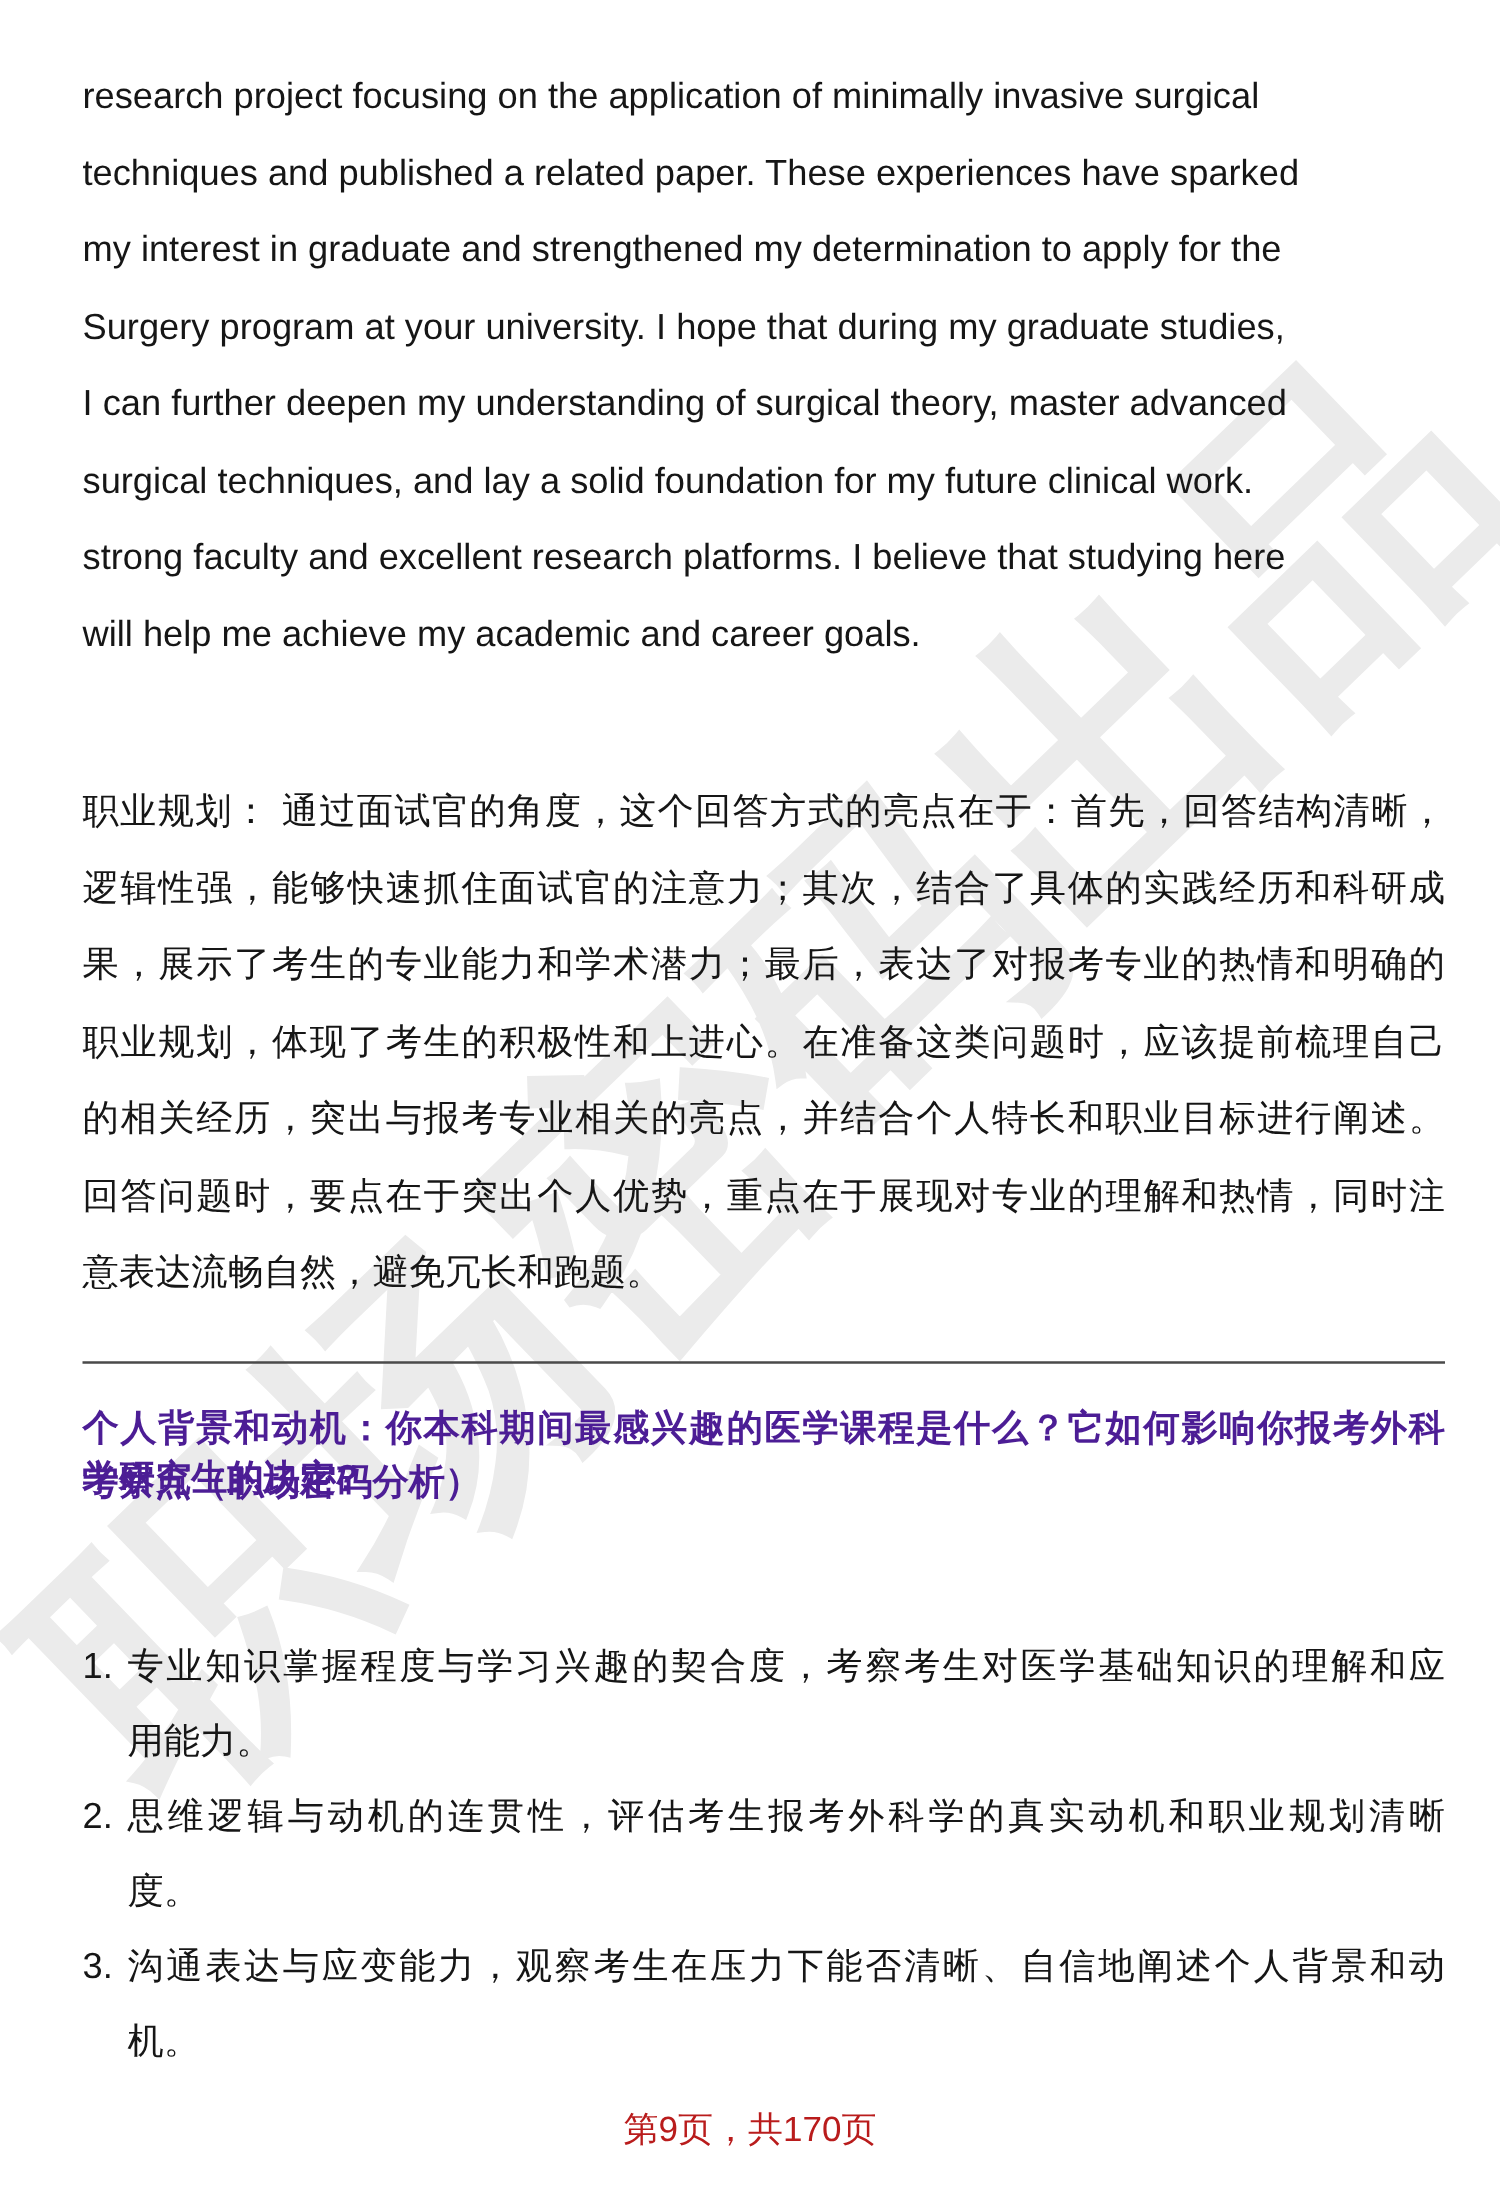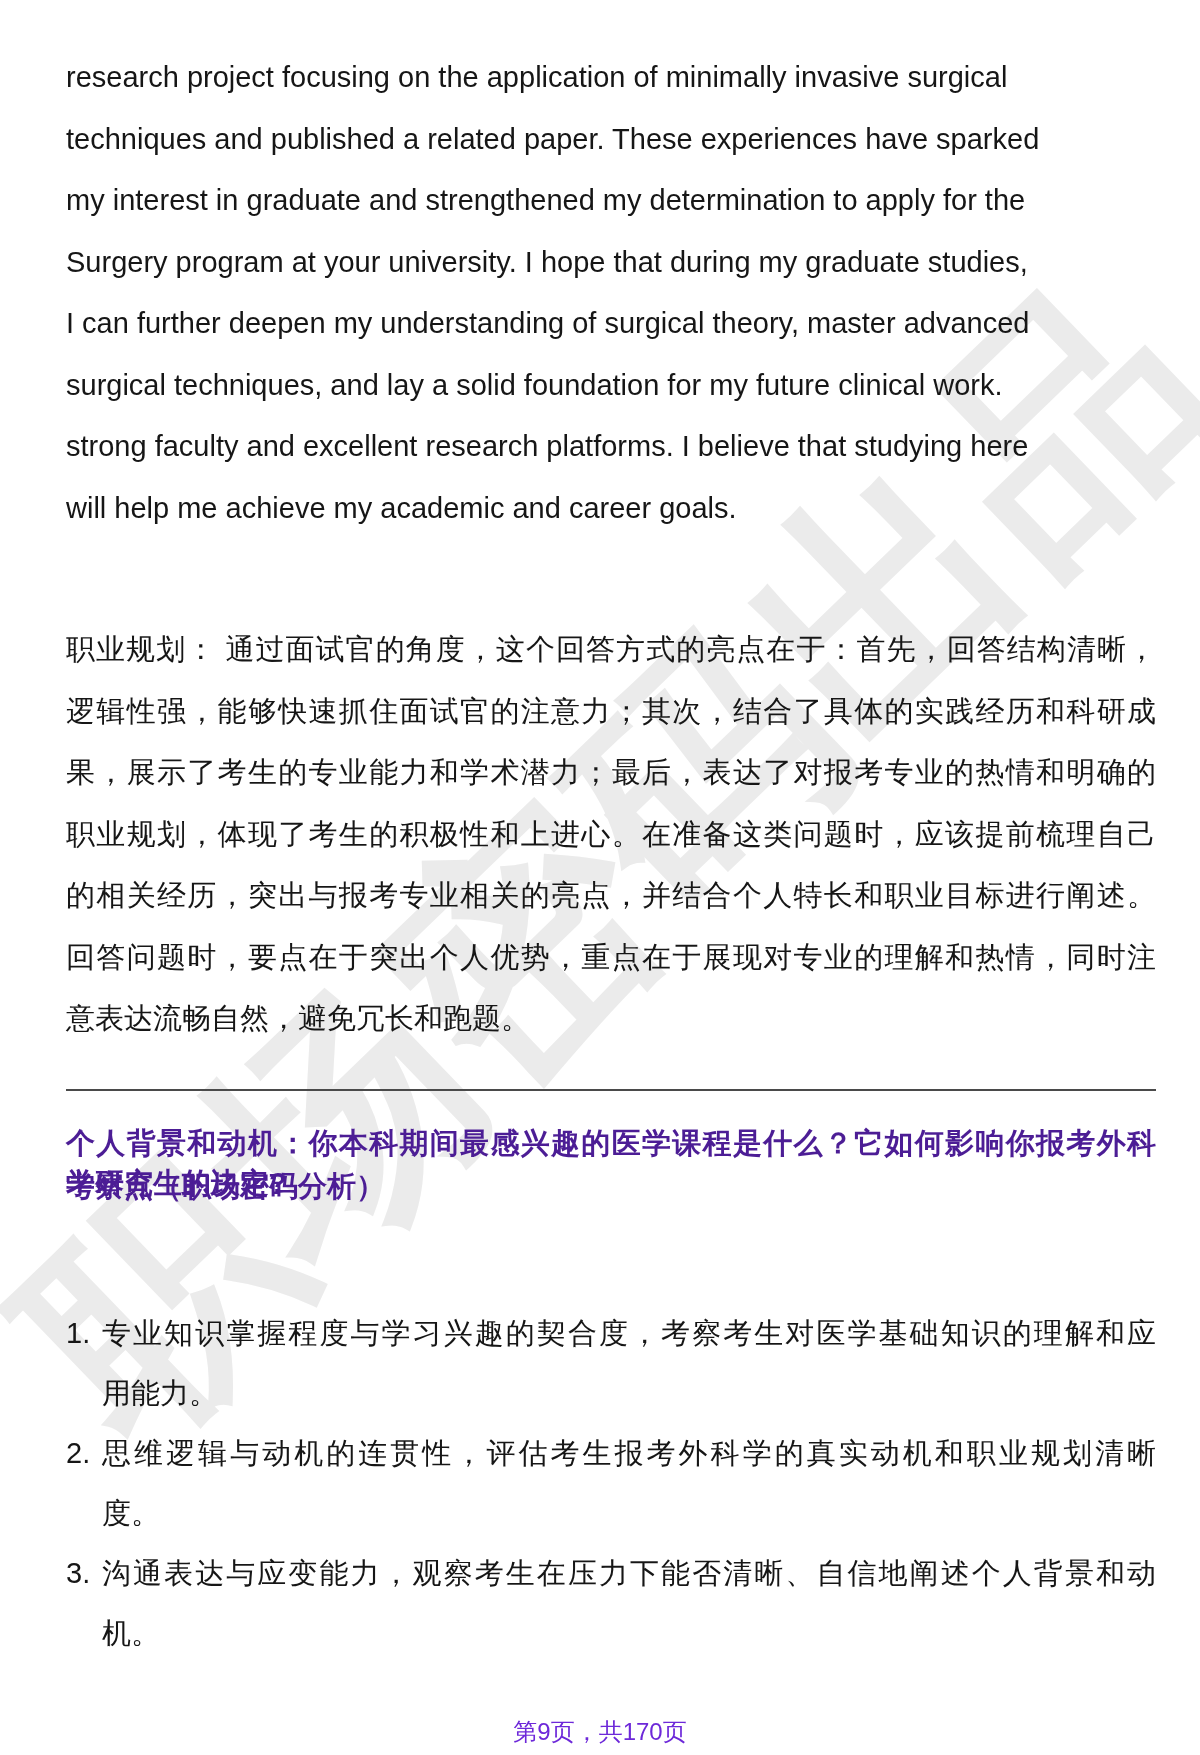--- a/index.html
+++ b/index.html
@@ -32,21 +32,21 @@
   .divider{top:1089px;height:0;border-top:2px solid #4a4a4a;}
   .question{top:1123px;font-size:29px;line-height:40px;font-weight:700;}
   .analysis{top:1166px;font-size:29px;line-height:40px;font-weight:700;}
   .red{color:#4c1d95;}
   .points{top:1303px;font-size:29px;line-height:60px;}
   .point{display:flex;align-items:flex-start;}
   .num{flex:none;width:36px;}
   .ptext{flex:1 1 auto;min-width:0;}
   .footer{
     position:absolute;left:0;top:1687px;width:100%;
-    text-align:center;font-size:24px;line-height:34px;color:#6d28d9;margin-top:28px;
+    text-align:center;font-size:28px;line-height:34px;color:#b91c1c;
   }
 </style>
 </head>
 <body>
 
 <div class="page">
 
   <div class="watermark">职场密码出品</div>
 
   <div class="content">

